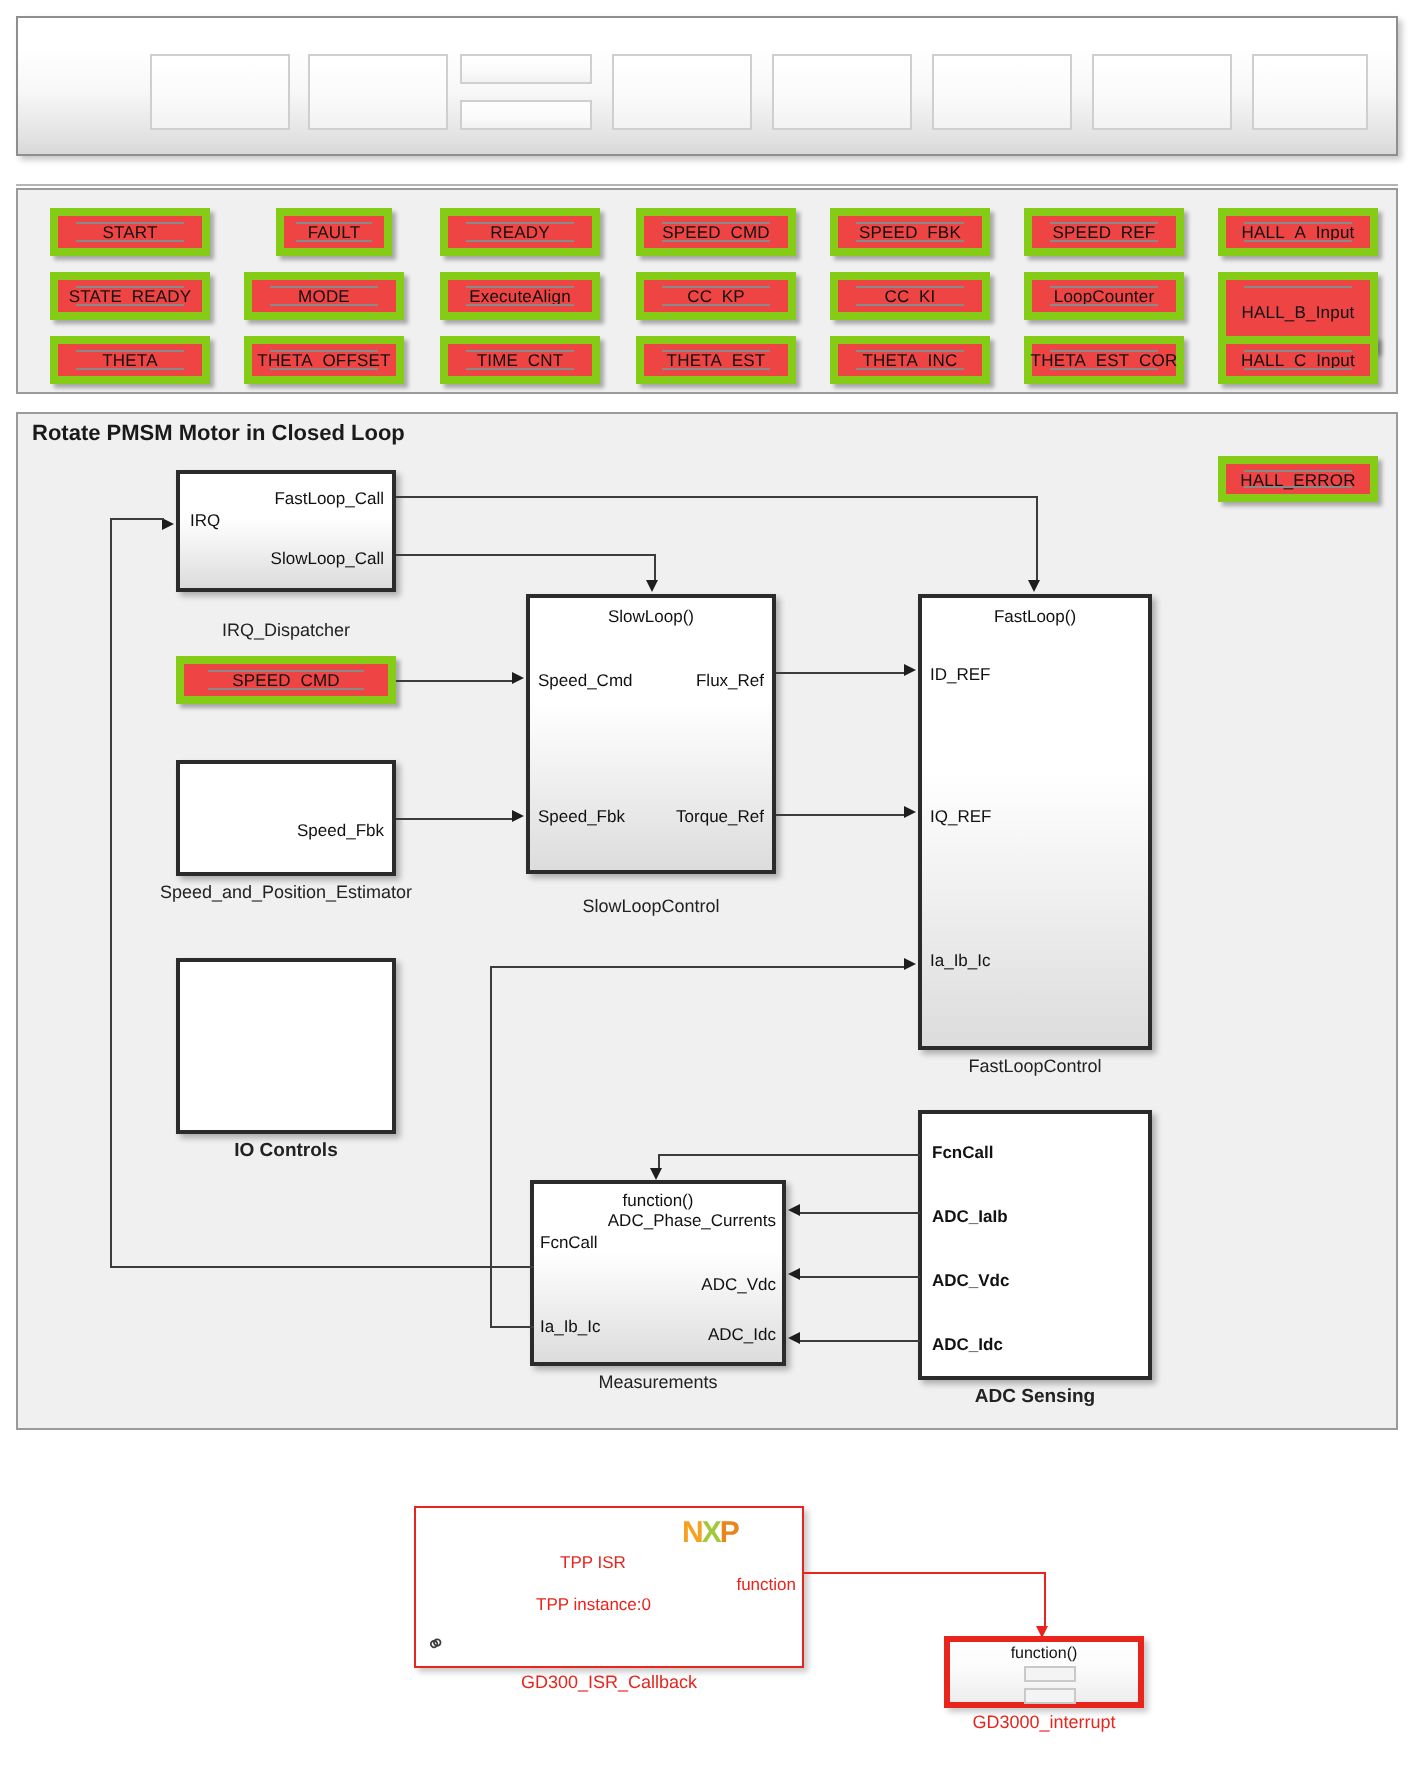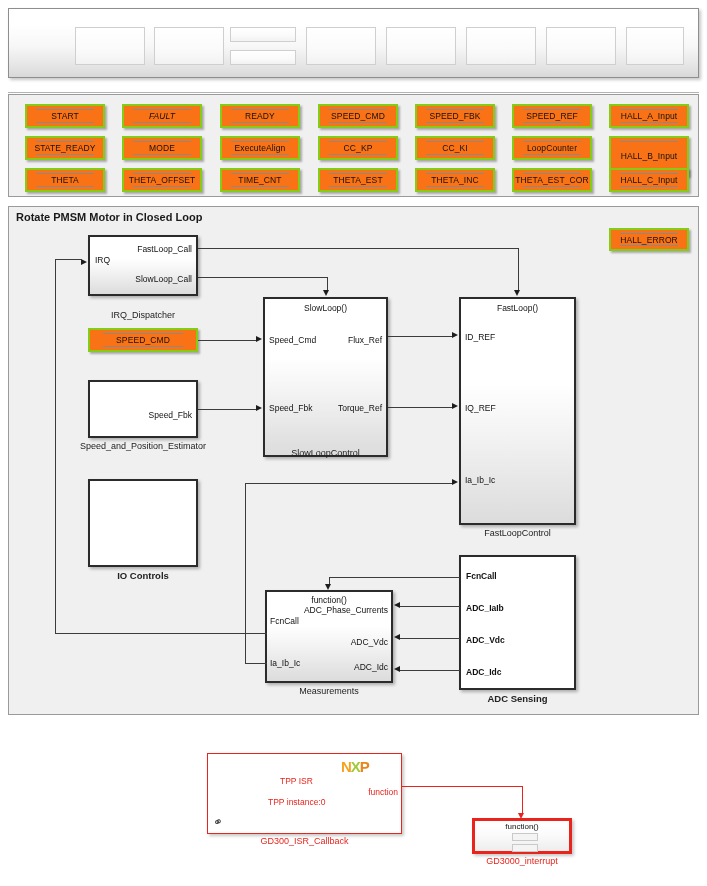--- a/index.html
+++ b/index.html
@@ -70,22 +70,22 @@
     top: 92px;
     width: 691px;
     height: 0;
     border-top: 1px solid #b4b4b4;
   }
 
   
   .dsm {
     position: absolute;
     box-sizing: border-box;
-    background: #f97316;
-    border: 2px solid #84cc16;
+    background: #ef4444;
+    border: 4px solid #84cc16;
     box-shadow: 2px 2px 2px rgba(0,0,0,0.30);
     display: flex;
     align-items: center;
     justify-content: center;
   }
   .dsm .lbl {
     font-size: 8.5px;
     color: #111111;
     white-space: nowrap;
     letter-spacing: 0.1px;
@@ -234,21 +234,21 @@
     <div class="periph-box" style="left:617px; top:18px; width:58px; height:38px;"></div>
   </div>
   <div id="periph-underline"></div>
 
   <div class="panel" id="dsm-panel" style="left:8px; top:94px; width:691px; height:103px;">
   </div>
 
   <div class="dsm" style="left:25px; top:104px; width:80px; height:24px;">
       <span class="lbl">START</span>
     </div>
-  <div class="dsm" style="left:122px; top:104px; width:80px; height:24px;font-style:italic;">
+  <div class="dsm" style="left:138px; top:104px; width:58px; height:24px;">
       <span class="lbl">FAULT</span>
     </div>
   <div class="dsm" style="left:220px; top:104px; width:80px; height:24px;">
       <span class="lbl">READY</span>
     </div>
   <div class="dsm" style="left:318px; top:104px; width:80px; height:24px;">
       <span class="lbl">SPEED_CMD</span>
     </div>
   <div class="dsm" style="left:415px; top:104px; width:80px; height:24px;">
       <span class="lbl">SPEED_FBK</span>
@@ -325,21 +325,21 @@
   </div>
 
   <div class="sysblock plain" style="left:88px; top:380px; width:110px; height:58px;">
     <div class="port" style="right:4px; top:28px;">Speed_Fbk</div>
   </div>
   <div class="block-caption" style="left:78px; top:441px; width:130px;">Speed_and_Position_Estimator</div>
 
   <div class="sysblock plain" style="left:88px; top:479px; width:110px; height:88px;"></div>
   <div class="block-caption bold" style="left:88px; top:570px; width:110px;">IO Controls</div>
 
-  <div class="sysblock" style="left:263px; top:297px; width:125px; height:160px;">
+  <div class="sysblock" style="left:263px; top:297px; width:125px; height:140px;">
     <div class="port hdr" style="left:0; right:0; top:4px; text-align:center;">SlowLoop()</div>
     <div class="port" style="left:4px; top:36px;">Speed_Cmd</div>
     <div class="port" style="left:4px; top:104px;">Speed_Fbk</div>
     <div class="port" style="right:4px; top:36px;">Flux_Ref</div>
     <div class="port" style="right:4px; top:104px;">Torque_Ref</div>
   </div>
   <div class="block-caption" style="left:263px; top:448px; width:125px;">SlowLoopControl</div>
 
   <div class="sysblock" style="left:459px; top:297px; width:117px; height:228px;">
     <div class="port hdr" style="left:0; right:0; top:4px; text-align:center;">FastLoop()</div>

